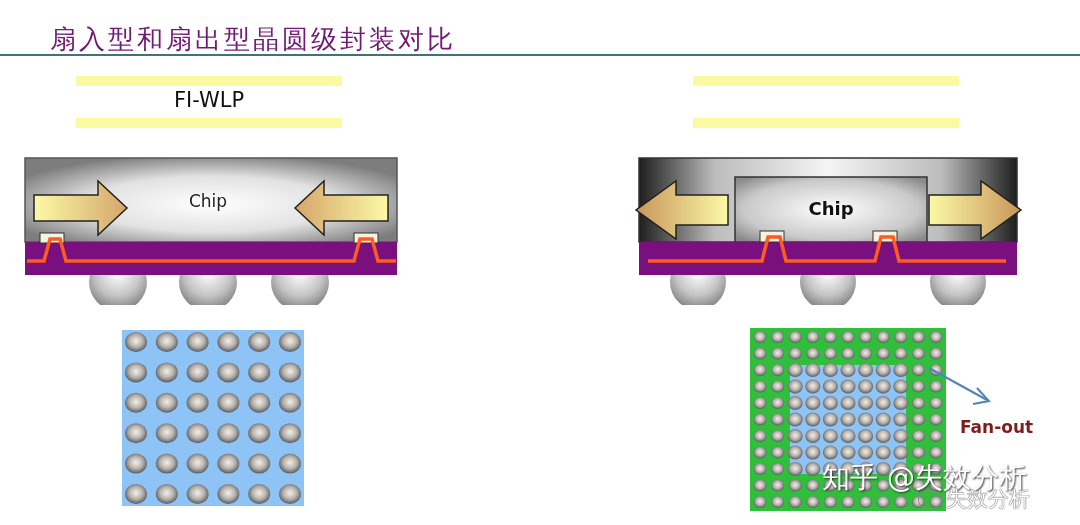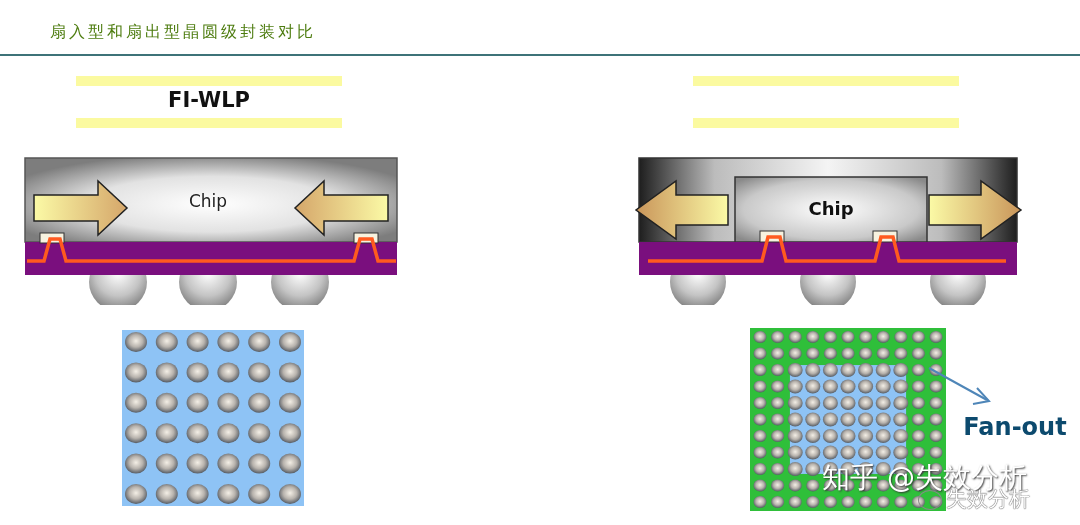--- a/index.html
+++ b/index.html
@@ -1,25 +1,25 @@
 <!DOCTYPE html>
 <html><head>
 <meta charset="utf-8">
 <style>
   html, body { margin: 0; padding: 0; }
   body { width: 1080px; height: 525px; background: #ffffff; position: relative; overflow: hidden; font-family: "DejaVu Sans", sans-serif; }
-  .title { position: absolute; left: 50px; top: 22px; font-size: 16px; letter-spacing: 3px; color: #4d7c0f; font-family: "DejaVu Sans", sans-serif; }
+  .title { position: absolute; left: 50px; top: 22px; font-size: 26px; letter-spacing: 3px; color: #701a75; font-family: "DejaVu Sans", sans-serif; }
   .rule { position: absolute; left: 0; top: 54px; width: 1080px; height: 2px; background: #3e7378; }
   .label-band { position: absolute; width: 266px; height: 54px; }
   .label-band .stripe { position: absolute; left: 0; width: 100%; height: 10px; background: #fbfaa0; }
   .label-band .stripe.top { top: 2px; }
   .label-band .stripe.bot { bottom: 0px; }
-  .label-band .txt { position: absolute; left: 0; top: 14px; width: 100%; text-align: center; font-weight: bold; font-size: 21px; color: #111; font-family: "DejaVu Sans", sans-serif; }
+  .label-band .txt { position: absolute; left: 0; top: 14px; width: 100%; text-align: center; font-weight: normal; font-size: 21px; color: #111; font-family: "DejaVu Sans", sans-serif; }
   .diagram { position: absolute; }
-  .grid-label { position: absolute; font-family: "DejaVu Sans", sans-serif; font-weight: bold; color: #0c4a6e; font-size: 24px; text-align: center; line-height: 24px; }
+  .grid-label { position: absolute; font-family: "DejaVu Sans", sans-serif; font-weight: bold; color: #7f1d1d; font-size: 17px; text-align: left; line-height: 24px; }
   .watermark { position: absolute; font-family: "DejaVu Sans", sans-serif; }
 </style>
 </head>
 <body>
 
 <div class="title">扇入型和扇出型晶圆级封装对比</div>
 <div class="rule"></div>
 
 <div class="label-band" style="left:76px; top:74px;">
   <div class="stripe top"></div>

